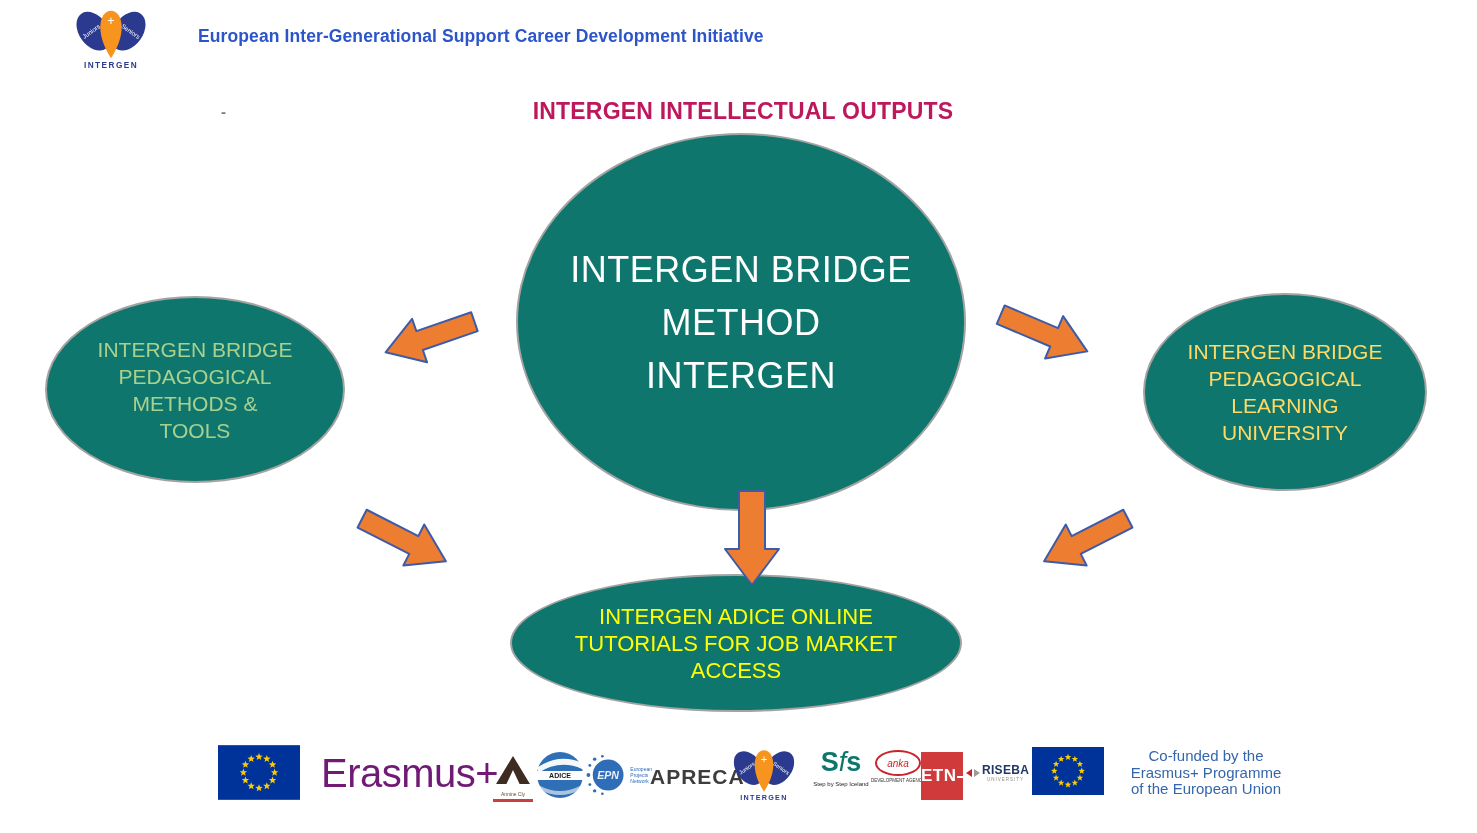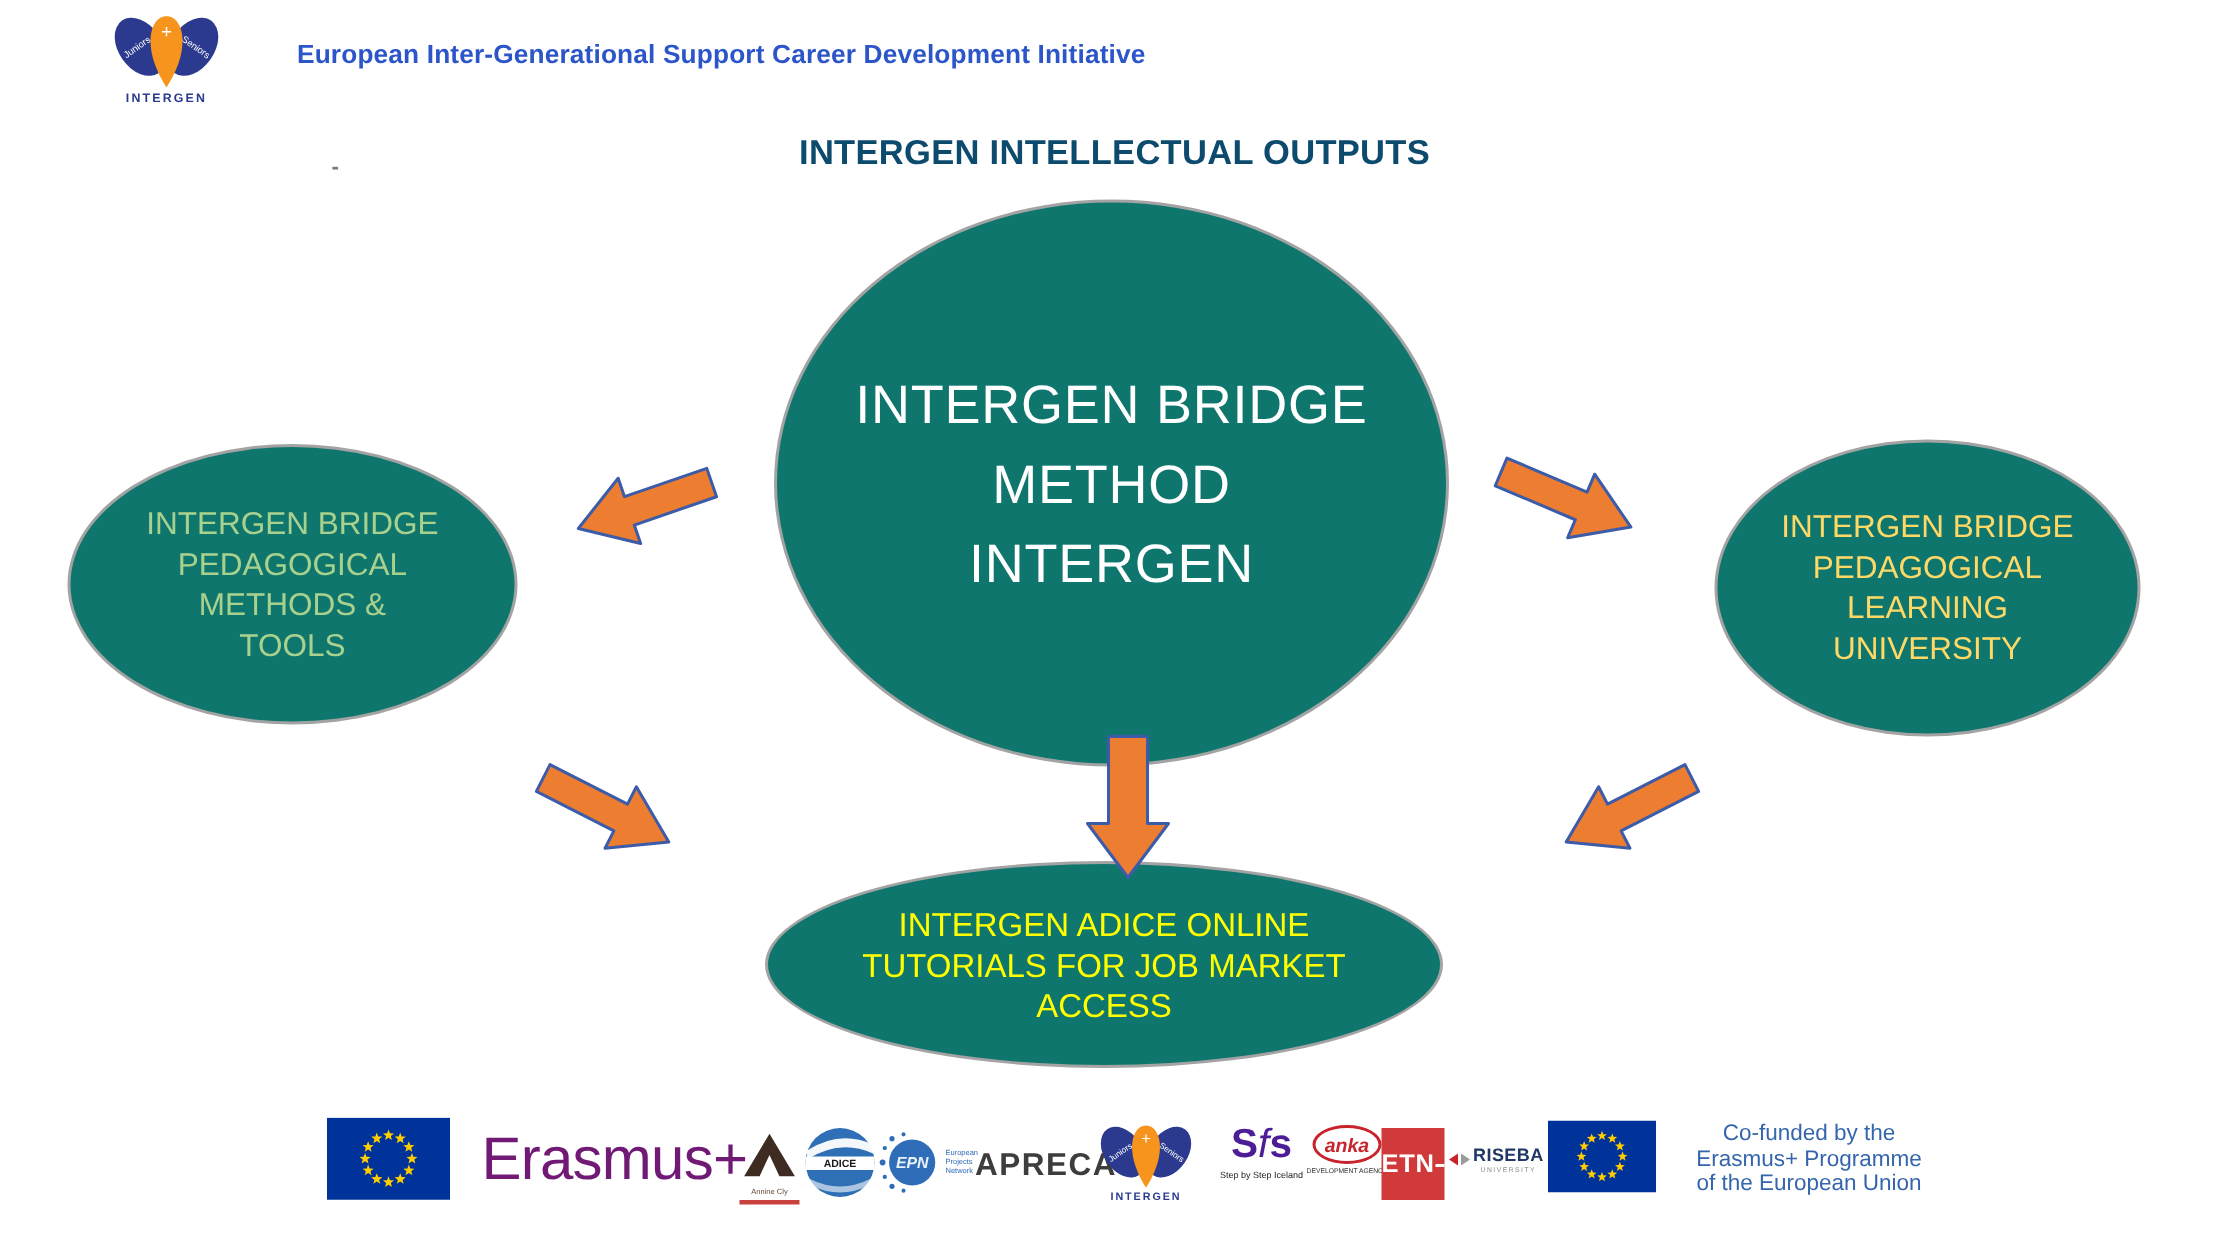--- a/index.html
+++ b/index.html
@@ -11,22 +11,22 @@
   
   .hdr-logo { position:absolute; left:58px; top:6px; width:106px; height:64px; }
   .hdr-title {
     position:absolute; left:198px; top:26px; font-size:17.5px; font-weight:bold;
     color:#2b55c9; letter-spacing:0.1px;
   }
   .hdr-dash {
     position:absolute; left:221px; top:103px; font-size:15px; font-weight:bold; color:#7a7a7a;
   }
   .main-title {
-    position:absolute; left:438px; top:88px; width:610px; text-align:center;
-    font-size:23px; font-weight:800; color:#0c4a6e; letter-spacing:0.2px;
+    position:absolute; left:438px; top:98px; width:610px; text-align:center;
+    font-size:23px; font-weight:800; color:#be185d; letter-spacing:0.2px;
   }
   
   .node {
     position:absolute; background:#0f766e; border:2px solid #a3a3a3; border-radius:50%;
     display:flex; align-items:center; justify-content:center; text-align:center;
   }
   .node-center { left:516px; top:133px; width:450px; height:378px; }
   .node-center .node-text { font-size:36px; line-height:53px; color:#ffffff; letter-spacing:0.5px; }
   .node-left   { left:45px;  top:296px; width:300px; height:187px; }
   .node-left .node-text { font-size:21px; line-height:27px; color:#A9D18E; }
@@ -54,28 +54,28 @@
   .p-triangle { left:486px; top:754px; width:54px; }
   .p-triangle .p-sub { font-size:5px; color:#6b4a35; margin-top:1px; }
   .p-triangle .p-redbar { width:40px; height:3px; background:#c9413f; margin:2px auto 0; }
   .p-adice { left:536px; top:750px; width:48px; }
   .p-epn { left:586px; top:753px; width:66px; display:flex; align-items:center; }
   .p-epn-lines { text-align:left; margin-left:2px; }
   .p-epn-lines div { font-size:5px; color:#2f6db8; line-height:6px; }
   .p-apreca { left:650px; top:765px; width:90px; font-size:21px; font-weight:bold; color:#3d3d3d; letter-spacing:1px; }
   .p-intergen { left:720px; top:744px; width:88px; height:60px; }
   .p-sfs { left:810px; top:747px; width:62px; }
-  .p-sfs .p-big { font-size:27px; color:#4c1d95; font-weight:600; }
+  .p-sfs .p-big { font-size:27px; color:#0f766e; font-weight:600; }
   .p-sfs .p-big i { font-weight:400; }
   .p-sfs .p-sub { font-size:6px; color:#222; margin-top:3px; }
   .p-anka { left:870px; top:750px; width:56px; }
   .p-anka .p-oval {
     width:46px; height:26px; border:2px solid #c9242b; border-radius:50%;
     display:flex; align-items:center; justify-content:center; margin:0 auto;
-    font-size:13px; font-weight:bold; font-style:italic; color:#c9242b;
+    font-size:10px; font-weight:normal; font-style:italic; color:#c9242b;
   }
   .p-anka .p-sub { font-size:4.5px; color:#333; margin-top:2px; line-height:5.5px; }
   .p-etn { left:921px; top:752px; width:42px; height:48px; background:#d13a3a;
     display:flex; flex-direction:row; align-items:center; justify-content:center; }
   .p-etn .p-big { color:#fff; font-weight:800; font-size:17px; letter-spacing:0.5px; }
   .p-etn .p-line { width:30px; height:2px; background:#fff; margin-top:2px; }
   .p-riseba { left:966px; top:763px; width:64px; display:flex; align-items:center; }
   .p-riseba .p-txt { text-align:center; margin-left:2px; }
   .p-riseba .p-big { font-size:12px; font-weight:800; color:#1f3864; letter-spacing:0.3px; }
   .p-riseba .p-sub { font-size:4.5px; color:#8b8b8b; letter-spacing:1px; }

